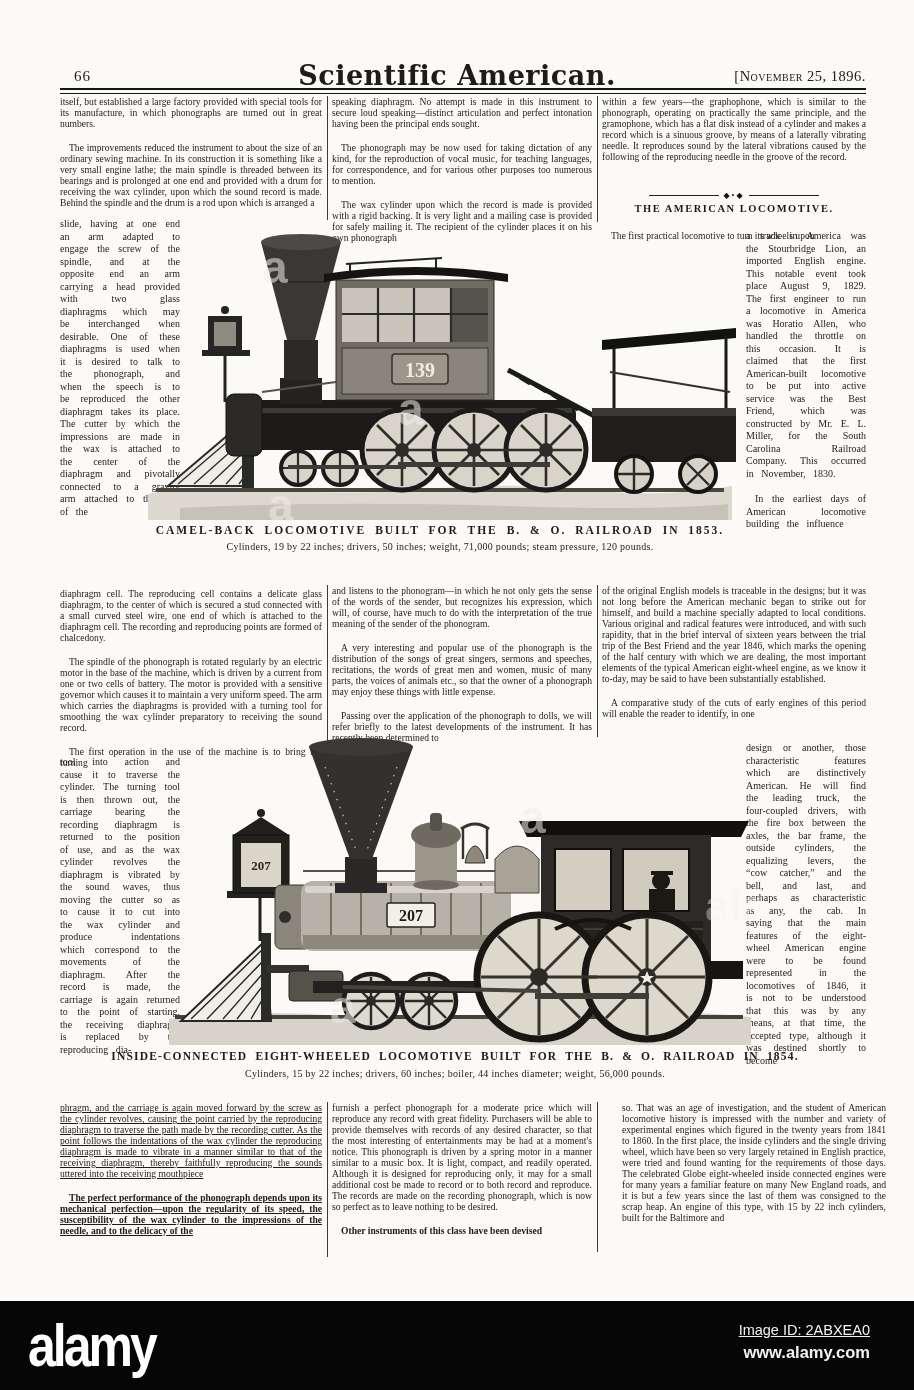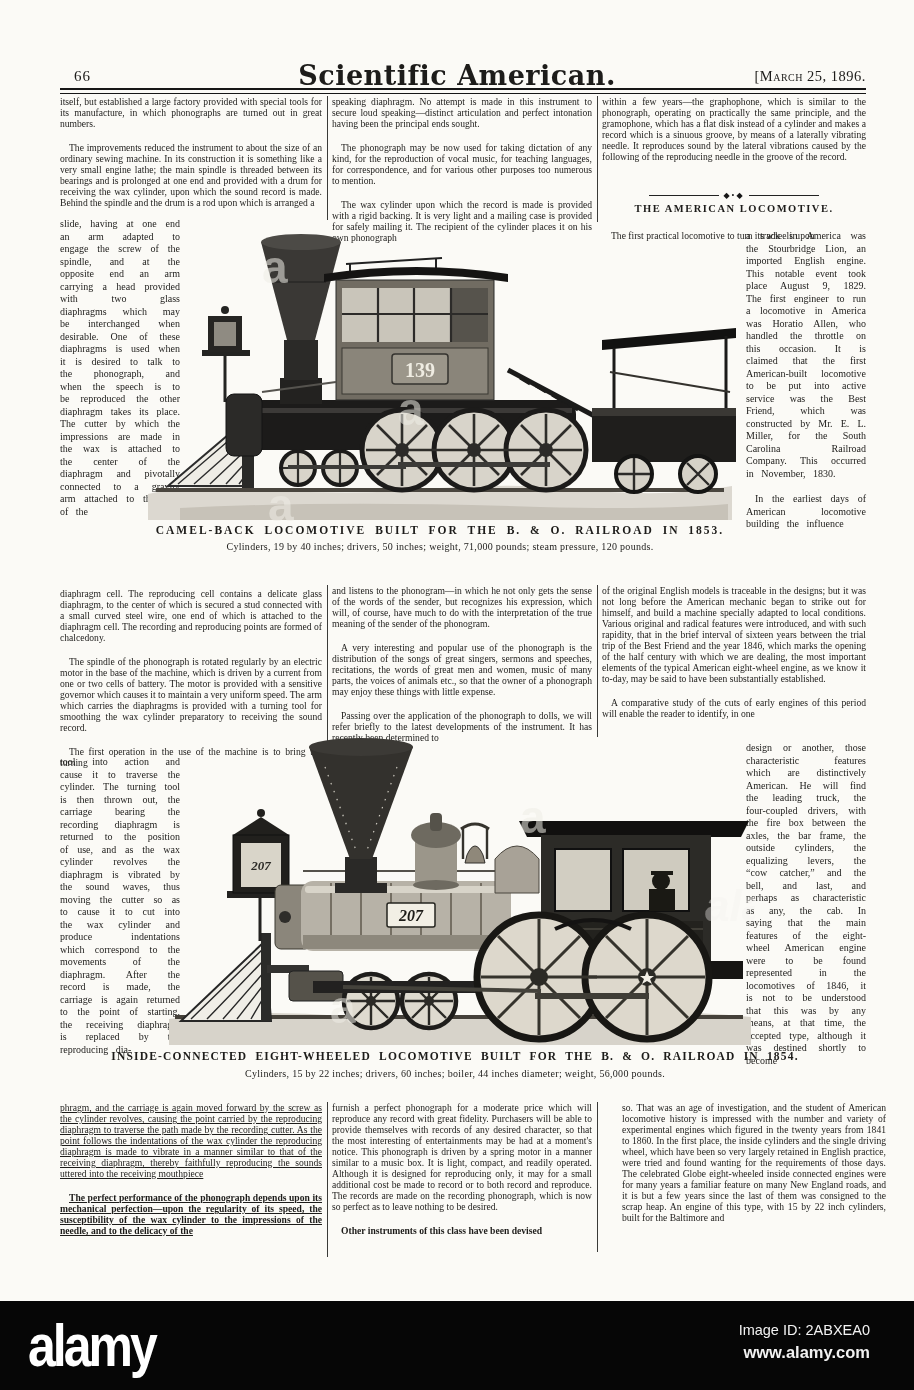--- a/index.html
+++ b/index.html
@@ -42,21 +42,21 @@
   .imgid{top:1322px;font-size:14.5px;}
   .aurl{top:1343px;font-size:16.5px;font-weight:bold;text-align:right;}
 </style>
 </head>
 <body>
 
 <div id="page">
 
   <div class="abs pgnum" style="left:74px;top:68px;">66</div>
   <div class="abs masthead" style="left:0;top:60px;">Scientific American.</div>
-  <div class="abs issuedate" style="left:706px;top:68px;width:160px;">[March 25, 1896.</div>
+  <div class="abs issuedate" style="left:706px;top:68px;width:160px;">[November 25, 1896.</div>
   <div class="abs hrule" style="top:88px;"></div>
   <div class="abs hrule2" style="top:92.5px;"></div>
 
   <div class="abs vrule" style="left:327px;top:96px;height:124px;"></div>
   <div class="abs vrule" style="left:597px;top:96px;height:126px;"></div>
   <div class="abs vrule" style="left:327px;top:585px;height:168px;"></div>
   <div class="abs vrule" style="left:597px;top:585px;height:152px;"></div>
   <div class="abs vrule" style="left:327px;top:1102px;height:155px;"></div>
   <div class="abs vrule" style="left:597px;top:1102px;height:150px;"></div>
 
@@ -208,23 +208,23 @@
       <rect x="258" y="240" width="152" height="5" fill="#3c3b38"></rect>
       <rect x="148" y="243" width="118" height="4" fill="#3c3b38"></rect>
     </svg>
   </figure>
 
   <span class="abs wm-a" style="left:262px;top:240px;">a</span>
   <span class="abs wm-a" style="left:398px;top:382px;">a</span>
   <span class="abs wm-a" style="left:268px;top:478px;">a</span>
 
   <div class="abs cap" style="left:115px;top:524px;width:650px;">CAMEL-BACK LOCOMOTIVE BUILT FOR THE B. &amp; O. RAILROAD IN 1853.</div>
-  <div class="abs specs" style="left:115px;top:541px;width:650px;">Cylinders, 19 by 40 inches; drivers, 50 inches; weight, 71,000 pounds; steam pressure, 120 pounds.</div>
-
-  <figure class="abs" style="left:163px;top:733px;font-style:italic;">
+  <div class="abs specs" style="left:115px;top:541px;width:650px;">Cylinders, 19 by 22 inches; drivers, 50 inches; weight, 71,000 pounds; steam pressure, 120 pounds.</div>
+
+  <figure class="abs" style="left:163px;top:733px;">
     <svg width="592" height="312" viewBox="0 0 592 312">
 
       <path d="M6,286 Q90,276 180,283 Q300,290 400,282 Q500,275 588,284 L588,312 L6,312 Z" fill="#d7d3ca"></path>
       <rect x="12" y="282" width="568" height="4" fill="#45413a"></rect>
 
       <g>
         <polygon points="18,288 102,208 108,288" fill="#f0eee7" stroke="#262626" stroke-width="2"></polygon>
         <path d="M102,214 L28,286 M102,226 L44,286 M102,238 L60,286 M102,250 L74,286 M102,262 L88,286" stroke="#262626" stroke-width="1.4" fill="none"></path>
         <rect x="98" y="200" width="10" height="88" fill="#2b2b29"></rect>
         <rect x="104" y="232" width="42" height="8" fill="#333230"></rect>
@@ -325,17 +325,17 @@
   </figure>
 
   <span class="abs wm-a" style="left:330px;top:980px;">a</span>
   <span class="abs wm-a" style="left:520px;top:790px;">a</span>
 
   <div class="abs cap" style="left:75px;top:1050px;width:760px;letter-spacing:1.2px;">INSIDE-CONNECTED EIGHT-WHEELED LOCOMOTIVE BUILT FOR THE B. &amp; O. RAILROAD IN 1854.</div>
   <div class="abs specs" style="left:75px;top:1068px;width:760px;">Cylinders, 15 by 22 inches; drivers, 60 inches; boiler, 44 inches diameter; weight, 56,000 pounds.</div>
 
   <div class="abs footer">
     <div class="abs alogo" style="left:28px;top:11px;">alamy</div>
-    <div class="abs fright imgid" style="top:21px;">Image ID: 2ABXEA0</div>
+    <div class="abs fright imgid" style="top:21px;text-decoration:underline;">Image ID: 2ABXEA0</div>
     <div class="abs fright aurl" style="top:42px;">www.alamy.com</div>
   </div>
 
 </div>
 
 </body></html>

